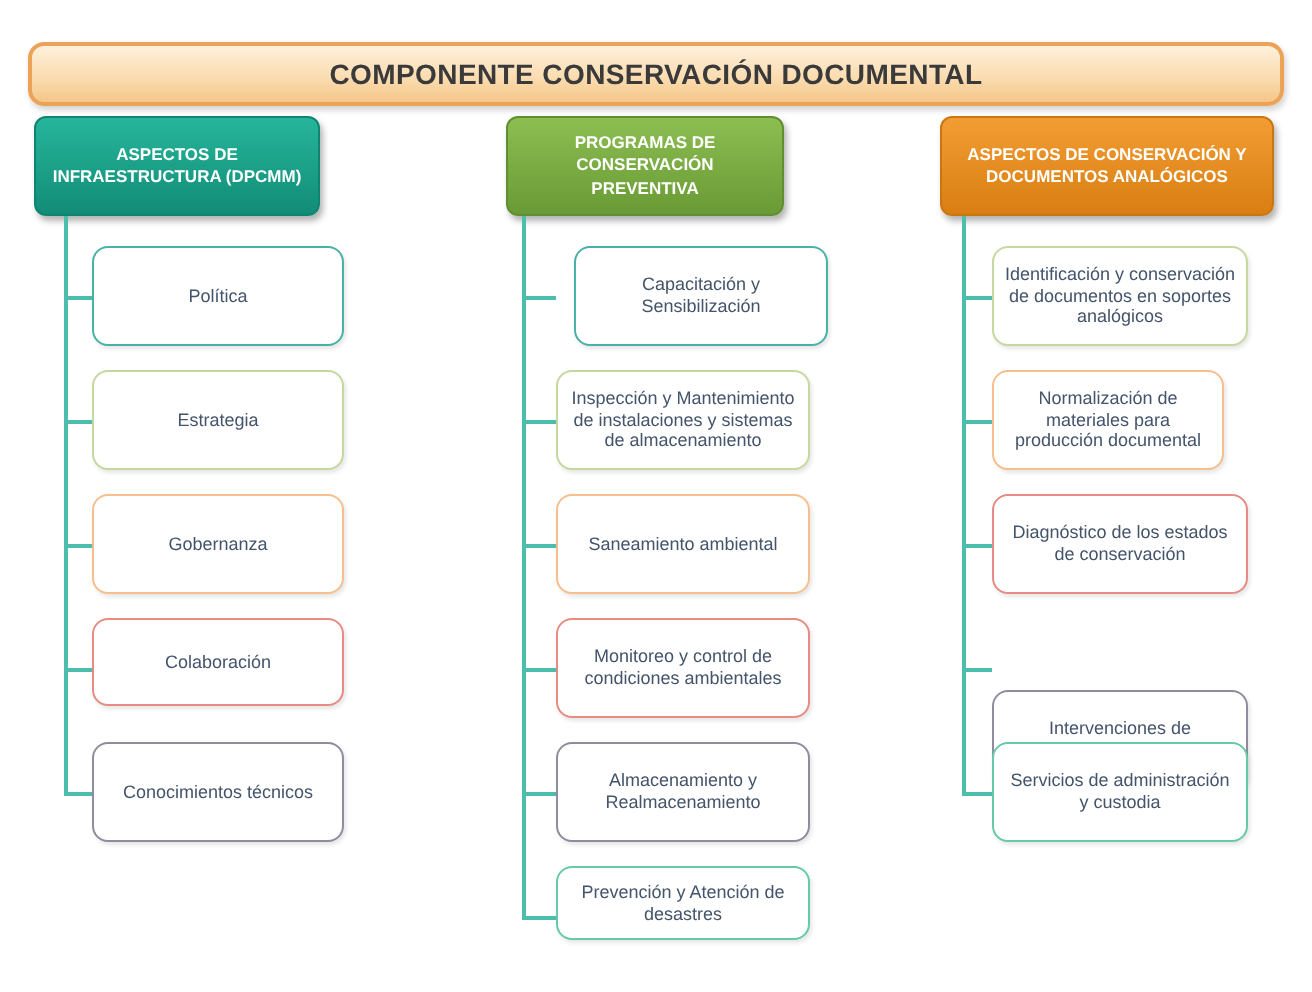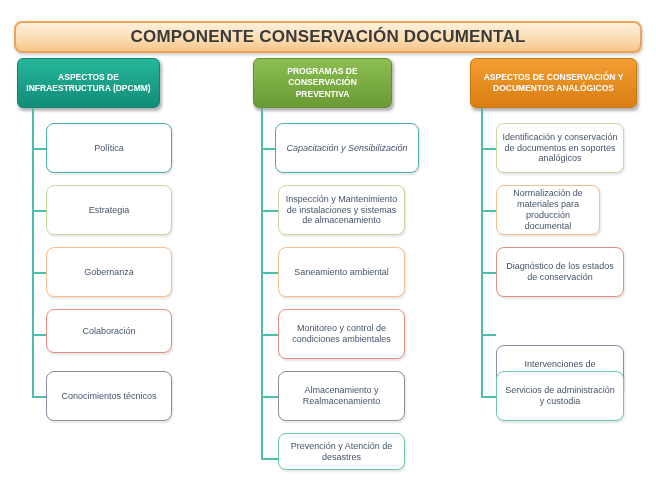--- a/index.html
+++ b/index.html
@@ -23,21 +23,21 @@
     height: 28px;
     border: 2px solid #ECA358;
     border-radius: 8px;
     background: linear-gradient(180deg, #FEF0DC 0%, #FBDDB2 55%, #F5C689 100%);
     display: flex;
     align-items: center;
     justify-content: center;
     box-shadow: 1px 2px 3px rgba(0,0,0,0.18);
   }
   .banner span {
-    font-size: 17px;
+    font-size: 14px;
     font-weight: bold;
     color: #3A3A3A;
     letter-spacing: 0.2px;
     white-space: nowrap;
   }
   .col-header {
     position: absolute;
     border: 1px solid rgba(0,0,0,0.22);
     border-radius: 6px;
     display: flex;
@@ -107,21 +107,21 @@
       </div>
       <div class="stub" style="left: 32px; top: 396px; width: 14px; height: 1.5px; background: rgb(77, 189, 172);"></div>
       <div class="node-box" style="left: 46px; top: 371px; width: 126px; height: 50px; border-color: rgb(145, 139, 160);">
         <span>Conocimientos técnicos</span>
       </div>
       <div class="col-header" style="left: 253px; top: 58px; width: 139px; height: 50px; background: linear-gradient(rgb(140, 190, 82) 0%, rgb(105, 154, 53) 100%); border-color: rgb(98, 142, 49);">
         <span>PROGRAMAS DE CONSERVACIÓN PREVENTIVA</span>
       </div>
       <div class="vline" style="left: 261px; top: 108px; width: 1.5px; height: 350px; background: rgb(77, 189, 172);"></div>
       <div class="stub" style="left: 261px; top: 148px; width: 17px; height: 1.5px; background: rgb(77, 189, 172);"></div>
-      <div class="node-box" style="left: 275px; top: 123px; width: 144px; height: 50px; border-color: rgb(74, 177, 168); font-style: italic;">
+      <div class="node-box" style="left: 287px; top: 123px; width: 127px; height: 50px; border-color: rgb(74, 177, 168);">
         <span>Capacitación y Sensibilización</span>
       </div>
       <div class="stub" style="left: 261px; top: 210px; width: 17px; height: 1.5px; background: rgb(77, 189, 172);"></div>
       <div class="node-box" style="left: 278px; top: 185px; width: 127px; height: 50px; border-color: rgb(197, 216, 158);">
         <span>Inspección y Mantenimiento de instalaciones y sistemas de almacenamiento</span>
       </div>
       <div class="stub" style="left: 261px; top: 272px; width: 17px; height: 1.5px; background: rgb(77, 189, 172);"></div>
       <div class="node-box" style="left: 278px; top: 247px; width: 127px; height: 50px; border-color: rgb(248, 190, 140); text-align: center;">
         <span>Saneamiento ambiental</span>
       </div>
@@ -139,21 +139,21 @@
       </div>
       <div class="col-header" style="left: 470px; top: 58px; width: 167px; height: 50px; background: linear-gradient(rgb(242, 157, 51) 0%, rgb(217, 126, 18) 100%); border-color: rgb(201, 119, 17); text-align: center;">
         <span>ASPECTOS DE CONSERVACIÓN Y DOCUMENTOS ANALÓGICOS</span>
       </div>
       <div class="vline" style="left: 481px; top: 108px; width: 1.5px; height: 288px; background: rgb(77, 189, 172);"></div>
       <div class="stub" style="left: 481px; top: 148px; width: 15px; height: 1.5px; background: rgb(77, 189, 172);"></div>
       <div class="node-box" style="left: 496px; top: 123px; width: 128px; height: 50px; border-color: rgb(197, 216, 158);">
         <span>Identificación y conservación de documentos en soportes analógicos</span>
       </div>
       <div class="stub" style="left: 481px; top: 210px; width: 15px; height: 1.5px; background: rgb(77, 189, 172);"></div>
-      <div class="node-box" style="left: 496px; top: 185px; width: 104px; height: 50px; border-color: rgb(248, 190, 140);">
+      <div class="node-box" style="left: 496px; top: 185px; width: 116px; height: 50px; border-color: rgb(248, 190, 140);">
         <span>Normalización de materiales para producción documental</span>
       </div>
       <div class="stub" style="left: 481px; top: 272px; width: 15px; height: 1.5px; background: rgb(77, 189, 172);"></div>
       <div class="node-box" style="left: 496px; top: 247px; width: 128px; height: 50px; border-color: rgb(230, 140, 131);">
         <span>Diagnóstico de los estados de conservación</span>
       </div>
       <div class="stub" style="left: 481px; top: 334px; width: 15px; height: 1.5px; background: rgb(77, 189, 172);"></div>
       <div class="node-box" style="left: 496px; top: 309px; width: 128px; height: 50px; border-color: rgb(145, 139, 160); margin-top: 36px;">
         <span>Intervenciones de conservación</span>
       </div>

